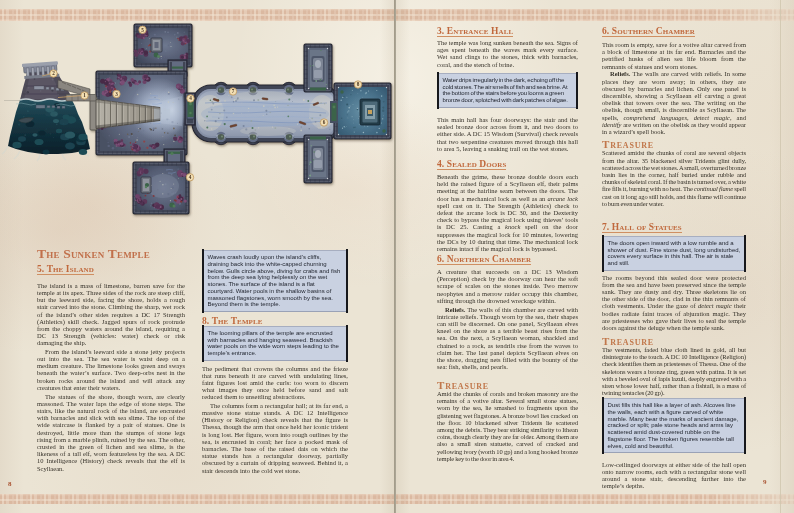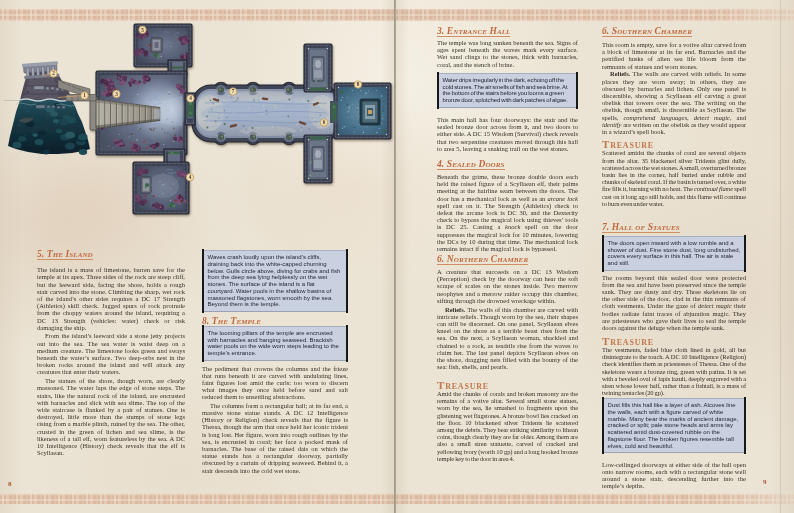--- a/index.html
+++ b/index.html
@@ -40,21 +40,21 @@
     background:linear-gradient(90deg,#b7ac97,#8c897c 55%,#cfc6b2);}
   #seamShade{position:absolute;left:380px;top:0;width:30px;height:513px;
     background:linear-gradient(90deg,rgba(180,165,140,0) 0%,rgba(180,165,140,.18) 45%,rgba(180,165,140,.18) 55%,rgba(180,165,140,0) 100%);}
   #redge{position:absolute;left:780px;top:0;width:1px;height:513px;background:#cfc5ae;opacity:.8;}
 
   .col{position:absolute;color:#343028;}
   p.b{margin:0;font-size:6.5px;line-height:7.2px;text-align:justify;letter-spacing:0px;}
   p.b.ind{text-indent:8px;}
   .h1{font-variant:small-caps;font-weight:bold;font-size:13.5px;color:#c1704b;letter-spacing:.2px;margin:1.5px 0 0 0;line-height:14px;}
   .h2{display:table;font-variant:small-caps;font-weight:bold;font-size:9.5px;color:#c0683c;
-      border-bottom:1px solid #cf8f62;line-height:9px;margin:0;letter-spacing:.1px;font-style:italic;}
+      border-bottom:1px solid #cf8f62;line-height:9px;margin:0;letter-spacing:.1px;}
   .h3{font-weight:bold;font-size:11px;line-height:7px;color:#c1774b;letter-spacing:.8px;margin:0;font-variant:small-caps;}
   .box{position:relative;background:#c9d1e1;font-family:"Liberation Sans",sans-serif;
        font-size:6px;line-height:6.7px;letter-spacing:0px;color:#232731;text-align:left;
        padding:3.3px 5px 3.2px 5.5px;margin:0;border-top:0.5px solid #a7aec0;border-bottom:0.5px solid #9aa2b6;}
   .box:before,.box:after{content:"";position:absolute;top:-1.8px;bottom:-1.8px;width:1.6px;background:#17181c;}
   .box:before{left:0;}
   .box:after{right:0;}
   .pgnum{position:absolute;font-size:7px;font-weight:bold;color:#a8502e;}
   i{font-style:italic;}
   .t{letter-spacing:-0.09px !important;word-spacing:-0.55px !important;}
@@ -1538,20 +1538,21 @@
       </g>
 
 <g>
         <circle cx="358" cy="84.5" r="3.7" fill="#f2dfb4" stroke="#bd945a" stroke-width="0.8"></circle>
         <text x="358" y="86.4" font-family="Liberation Serif" font-size="5.2" font-weight="bold" fill="#4a3520" text-anchor="middle">8</text>
       </g>
     </svg>
 
   <div class="col" style="left:37px;top:245px;width:148px;">
 
+    <div class="h1">The Sunken Temple</div>
 
     <div class="h2" style="margin-top:4.5px;">5. The Island</div>
 
     <p class="b" style="margin-top:6.7px;">The island is a mass of limestone, barren save for the temple at its apex. Three sides of the rock are steep cliff, but the leeward side, facing the shore, holds a rough stair carved into the stone. Climbing the sharp, wet rock of the island’s other sides requires a DC 17 Strength (Athletics) skill check. Jagged spurs of rock protrude from the choppy waters around the island, requiring a DC 13 Strength (vehicles: water) check or risk damaging the ship.</p>
 
     <p class="b ind" style="margin-top:1.3px;">From the island’s leeward side a stone jetty projects out into the sea. The sea water is waist deep on a medium creature. The limestone looks green and sways beneath the water’s surface. Two deep-orbs nest in the broken rocks around the island and will attack any creatures that enter their waters.</p>
 
     <p class="b ind" style="margin-top:1.6px;">The statues of the shore, though worn, are clearly massoned. The water laps the edge of stone steps. The stairs, like the natural rock of the island, are encrusted with barnacles and slick with sea slime. The top of the wide staircase is flanked by a pair of statues. One is destroyed, little more than the stumps of stone legs rising from a marble plinth, ruined by the sea. The other, crusted in the green of lichen and sea slime, is the likeness of a tall elf, worn featureless by the sea. A DC 10 Intelligence (History) check reveals that the elf is Scyllaean.</p>
   </div>
 

